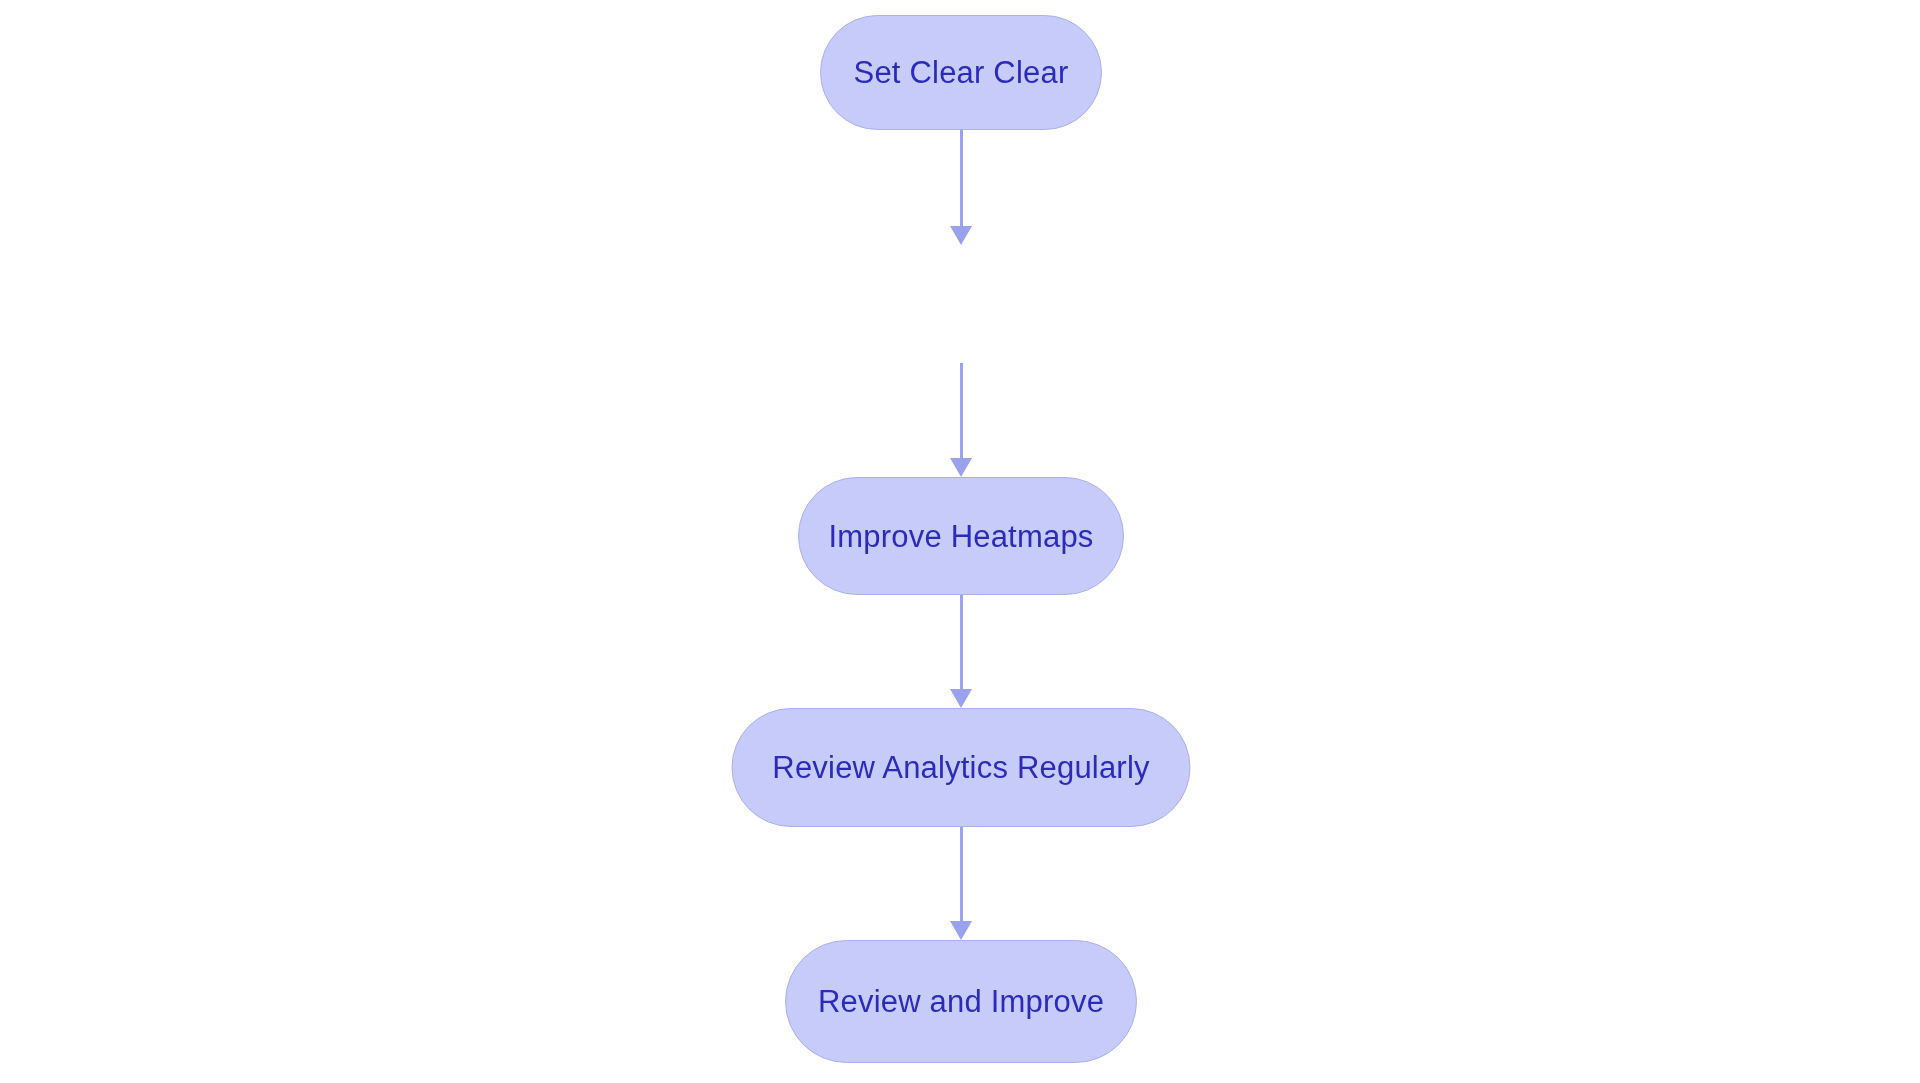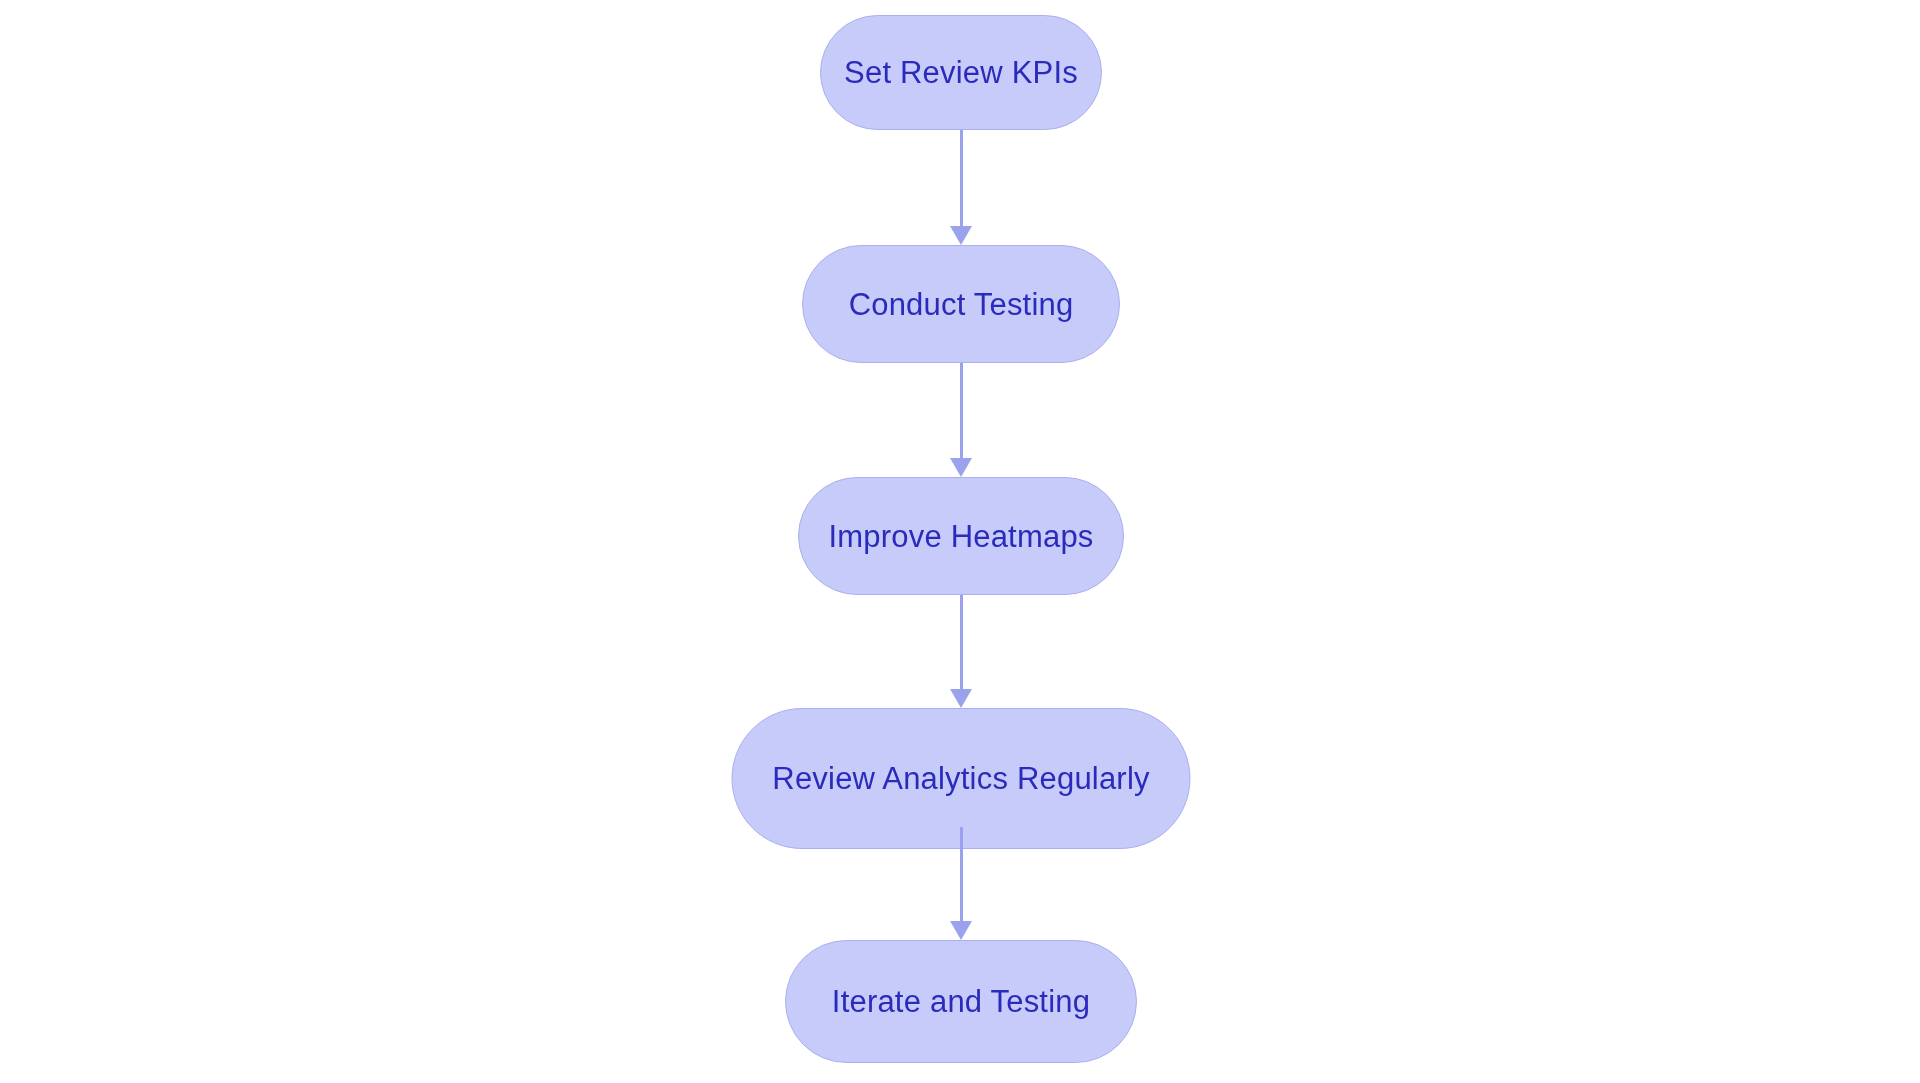--- a/index.html
+++ b/index.html
@@ -71,52 +71,49 @@
     border-right: 11px solid transparent;
     border-top: 19px solid #9aa2ee;
   }
 </style>
 </head>
 <body>
 
 <div id="flow-canvas">
 
   <div class="flow-node" style="left:961px; top:15px; width:282px; height:115px;">
-    <span class="flow-node-label">Set Review KPIs</span>
+    <span class="flow-node-label">Set Clear Clear</span>
   </div>
 
   <div class="flow-connector" style="left:961px; top:130px; width:24px; height:115px;">
     <div class="connector-shaft" style="height:96px;"></div>
     <div class="connector-head"></div>
   </div>
 
-  <div class="flow-node" style="left:961px; top:245px; width:318px; height:118px;">
-    <span class="flow-node-label">Conduct Testing</span>
-  </div>
 
   <div class="flow-connector" style="left:961px; top:363px; width:24px; height:114px;">
     <div class="connector-shaft" style="height:95px;"></div>
     <div class="connector-head"></div>
   </div>
 
   <div class="flow-node" style="left:961px; top:477px; width:326px; height:118px;">
     <span class="flow-node-label">Improve Heatmaps</span>
   </div>
 
   <div class="flow-connector" style="left:961px; top:595px; width:24px; height:113px;">
     <div class="connector-shaft" style="height:94px;"></div>
     <div class="connector-head"></div>
   </div>
 
-  <div class="flow-node" style="left:961px; top:708px; width:459px; height:141px;">
+  <div class="flow-node" style="left:961px; top:708px; width:459px; height:119px;">
     <span class="flow-node-label">Review Analytics Regularly</span>
   </div>
 
   <div class="flow-connector" style="left:961px; top:827px; width:24px; height:113px;">
     <div class="connector-shaft" style="height:94px;"></div>
     <div class="connector-head"></div>
   </div>
 
   <div class="flow-node" style="left:961px; top:940px; width:352px; height:123px;">
-    <span class="flow-node-label">Iterate and Testing</span>
+    <span class="flow-node-label">Review and Improve</span>
   </div>
 
 </div>
 
 </body></html>

